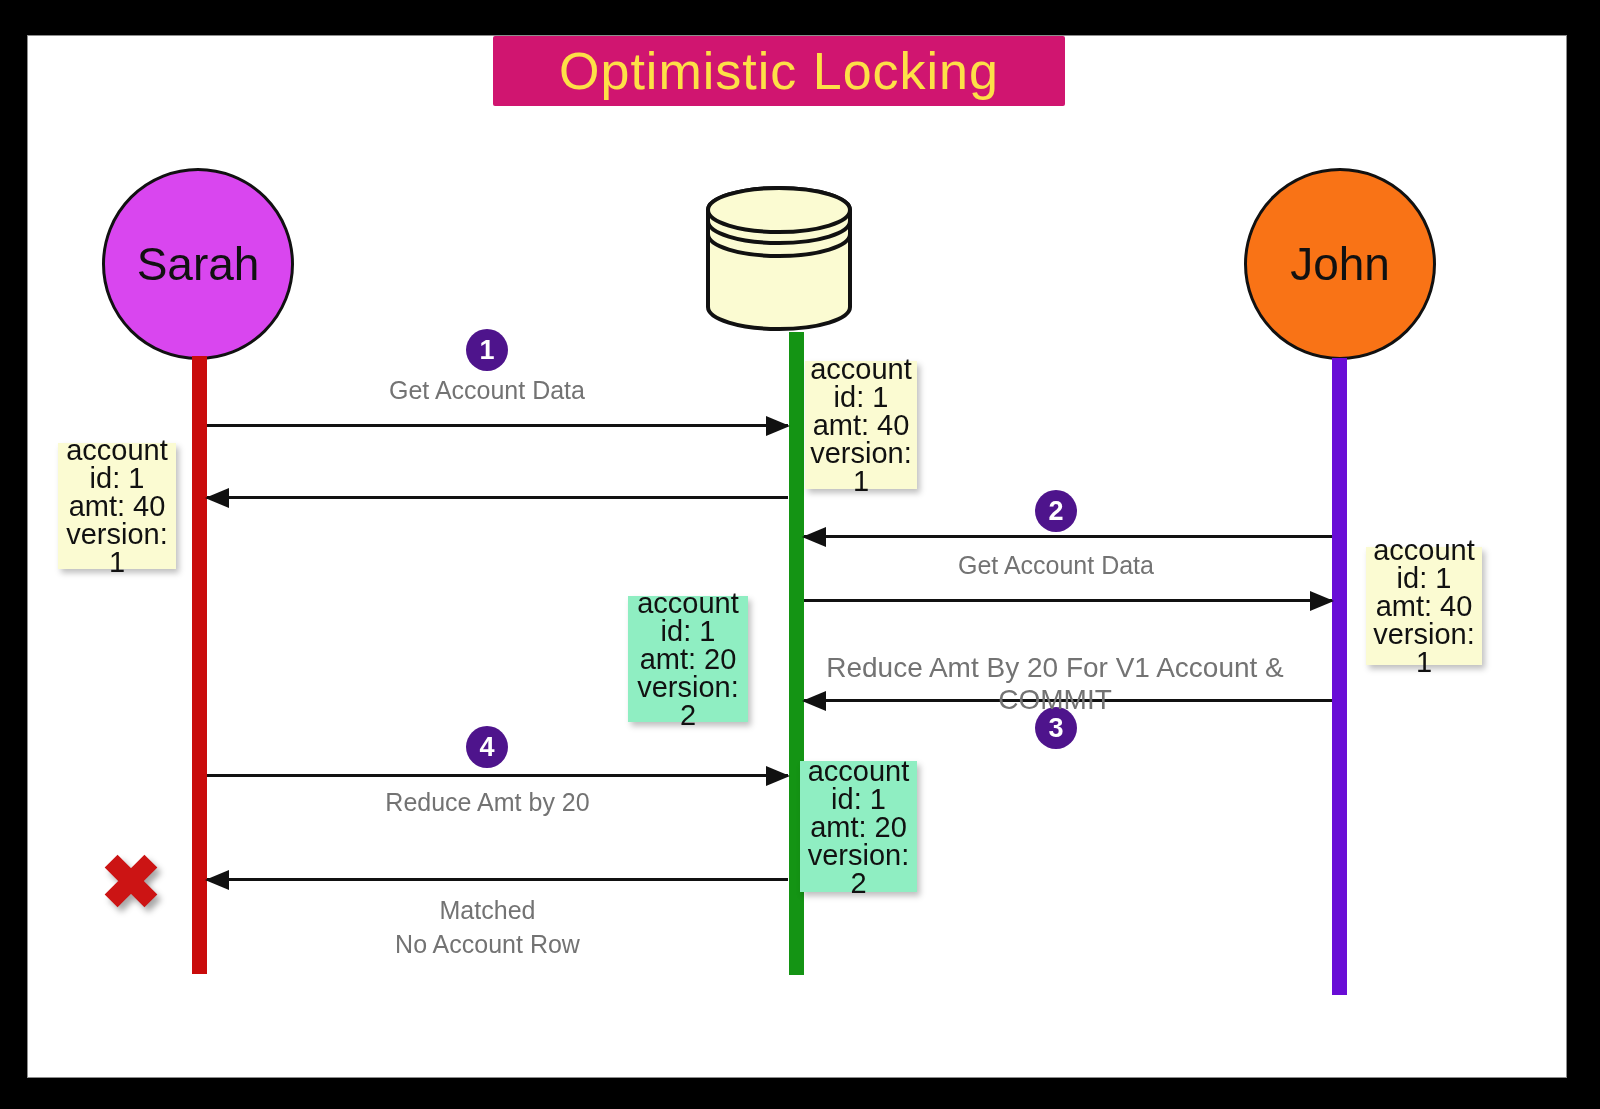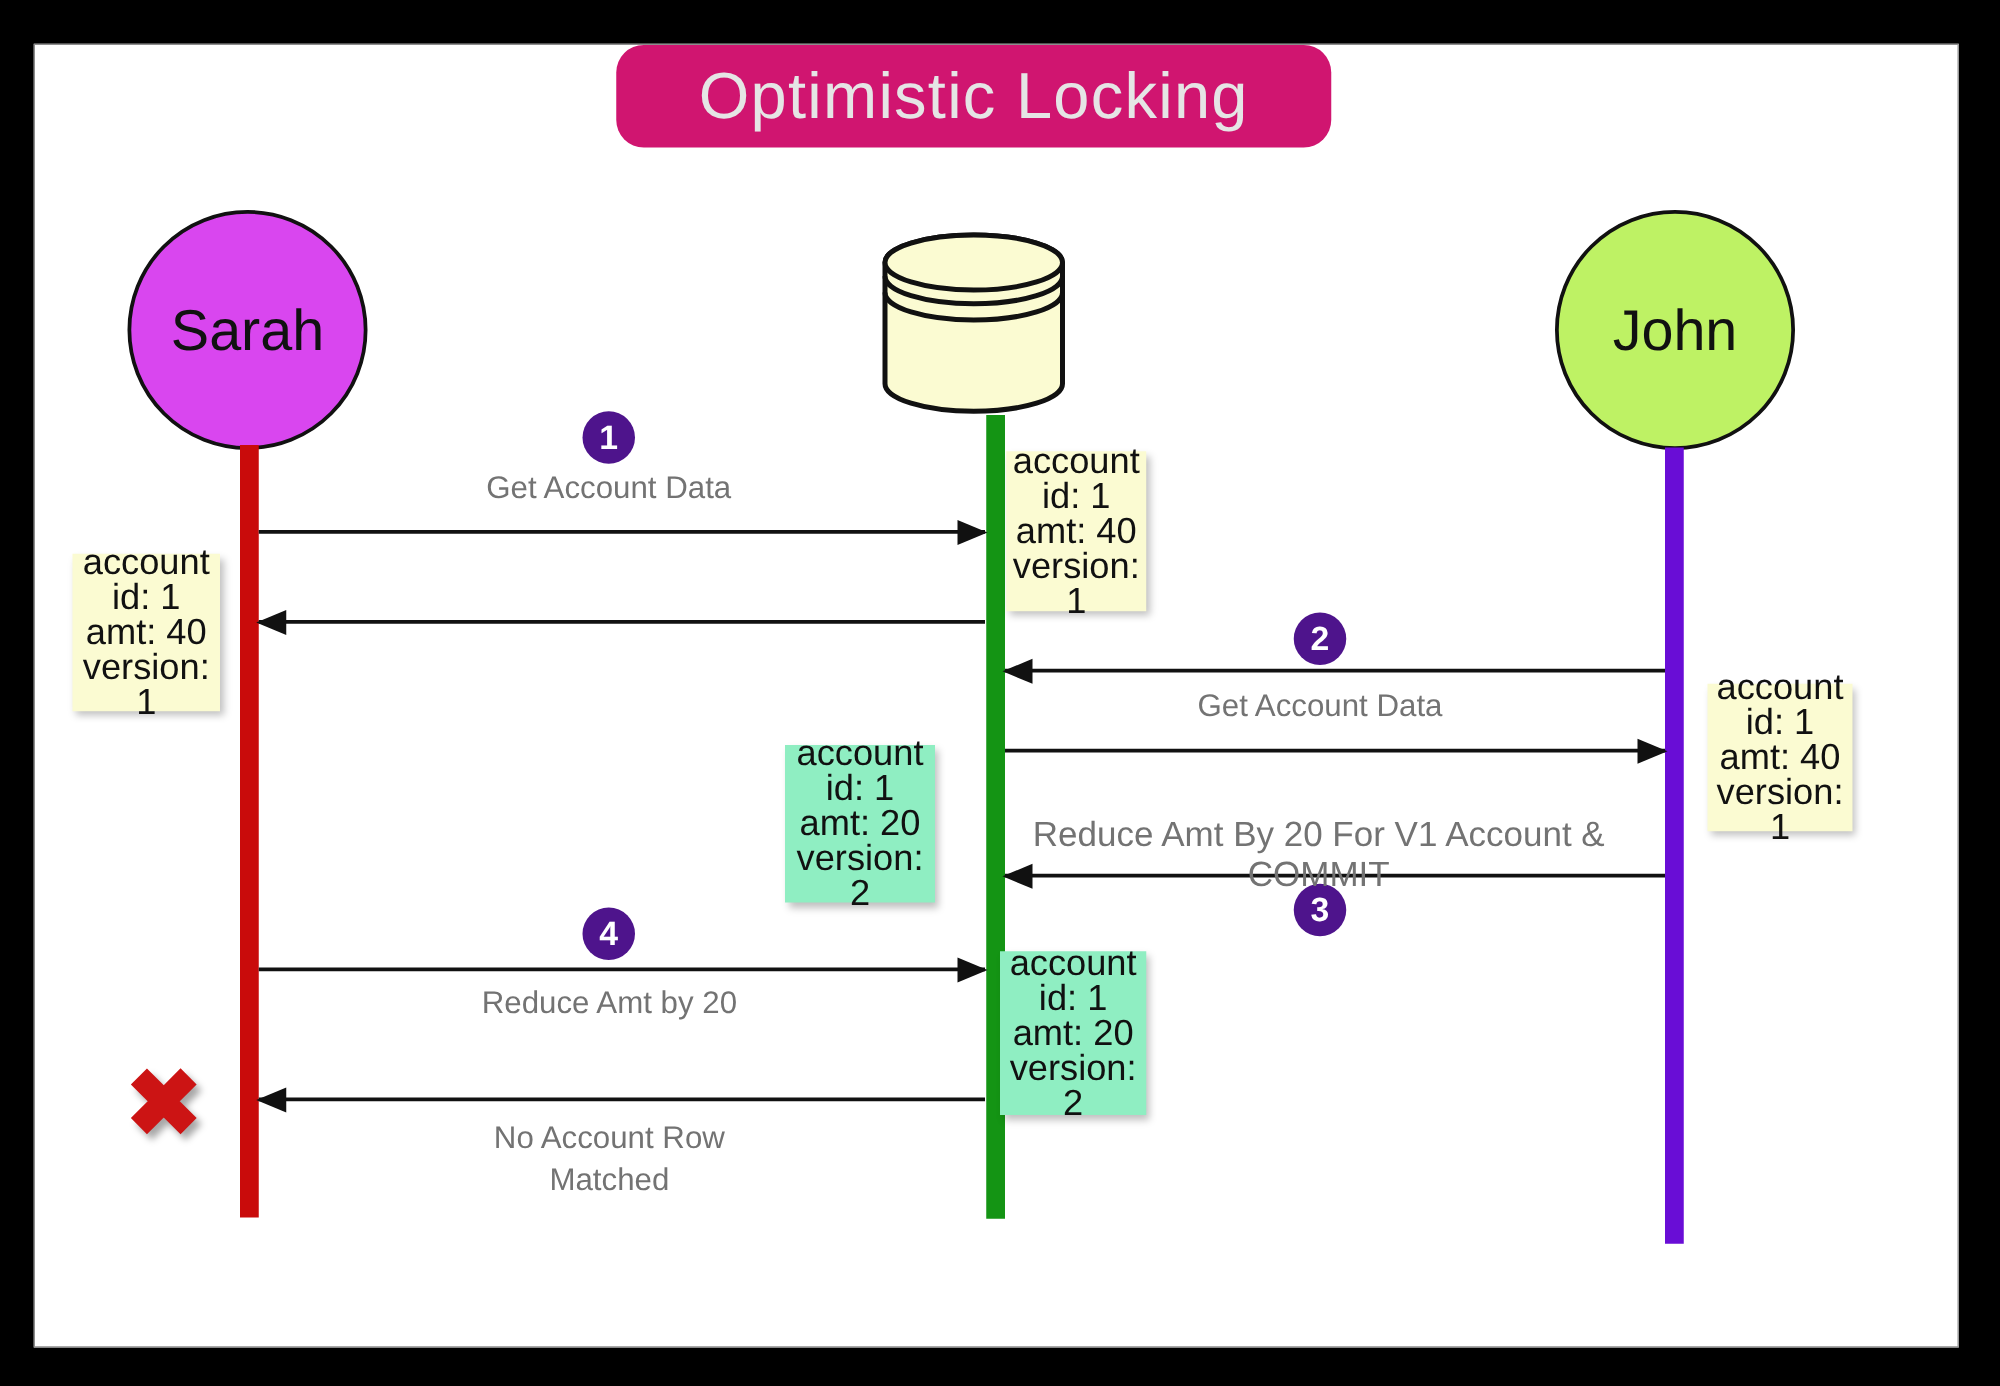--- a/index.html
+++ b/index.html
@@ -2,29 +2,29 @@
 <html><head>
 <meta charset="utf-8">
 <style>
   * { margin:0; padding:0; box-sizing:border-box; }
   html,body { width:1600px; height:1109px; background:#000; overflow:hidden;
               font-family:"Liberation Sans", sans-serif; }
   .canvas { position:absolute; left:27px; top:35px; width:1540px; height:1043px;
             background:#fff; border:1px solid #8d8d8d; }
   .stage { position:absolute; left:0; top:0; width:1600px; height:1109px; }
 
-  .title-pill { position:absolute; left:493px; top:36px; width:572px; height:82px;
-    background:#d01570; border-radius:22px; color:#e5e5e5; font-size:52px;
+  .title-pill { position:absolute; left:493px; top:36px; width:572px; height:70px;
+    background:#d01570; border-radius:2px; color:#fde047; font-size:52px;
     display:flex; align-items:center; justify-content:center; letter-spacing:1px; }
 
   .actor { position:absolute; width:192px; height:192px; border-radius:50%;
     border:3px solid #111; display:flex; align-items:center; justify-content:center;
     font-size:46px; color:#111; }
   .actor-sarah { left:102px; top:168px; background:#d946ef; }
-  .actor-john  { left:1244px; top:168px; background:#bef264; }
+  .actor-john  { left:1244px; top:168px; background:#f97316; }
 
   .db-icon { position:absolute; left:703px; top:183px; }
 
   .lifeline { position:absolute; }
   .ll-red    { left:192px;  top:356px; width:15px; height:618px; background:#c90b0b; }
   .ll-green  { left:789px;  top:332px; width:15px; height:643px; background:#149414; }
   .ll-purple { left:1332px; top:358px; width:15px; height:637px; background:#690dd6; }
 
   .msg-arrow { position:absolute; height:3px; background:#111; }
   .msg-arrow .head { position:absolute; top:50%; width:0; height:0;
@@ -125,22 +125,22 @@
     <span class="head head-left"></span>
     </div>
 
   <div class="msg-label l1">Get Account Data</div>
   <div class="msg-label l2">Get Account Data</div>
   <div class="msg-label l3">Reduce Amt By 20 For V1 Account &amp; COMMIT</div>
   <div class="msg-label l4">
     <div>Reduce Amt by 20</div>
   </div>
   <div class="msg-label l5">
+    <div>Matched</div>
     <div>No Account Row</div>
-    <div>Matched</div>
   </div>
 
   <div class="note note-yellow n-sarah">
     <div>account</div>
     <div>id: 1</div>
     <div>amt: 40</div>
     <div>version: 1</div>
   </div>
   <div class="note note-yellow n-db1">
     <div>account</div>

